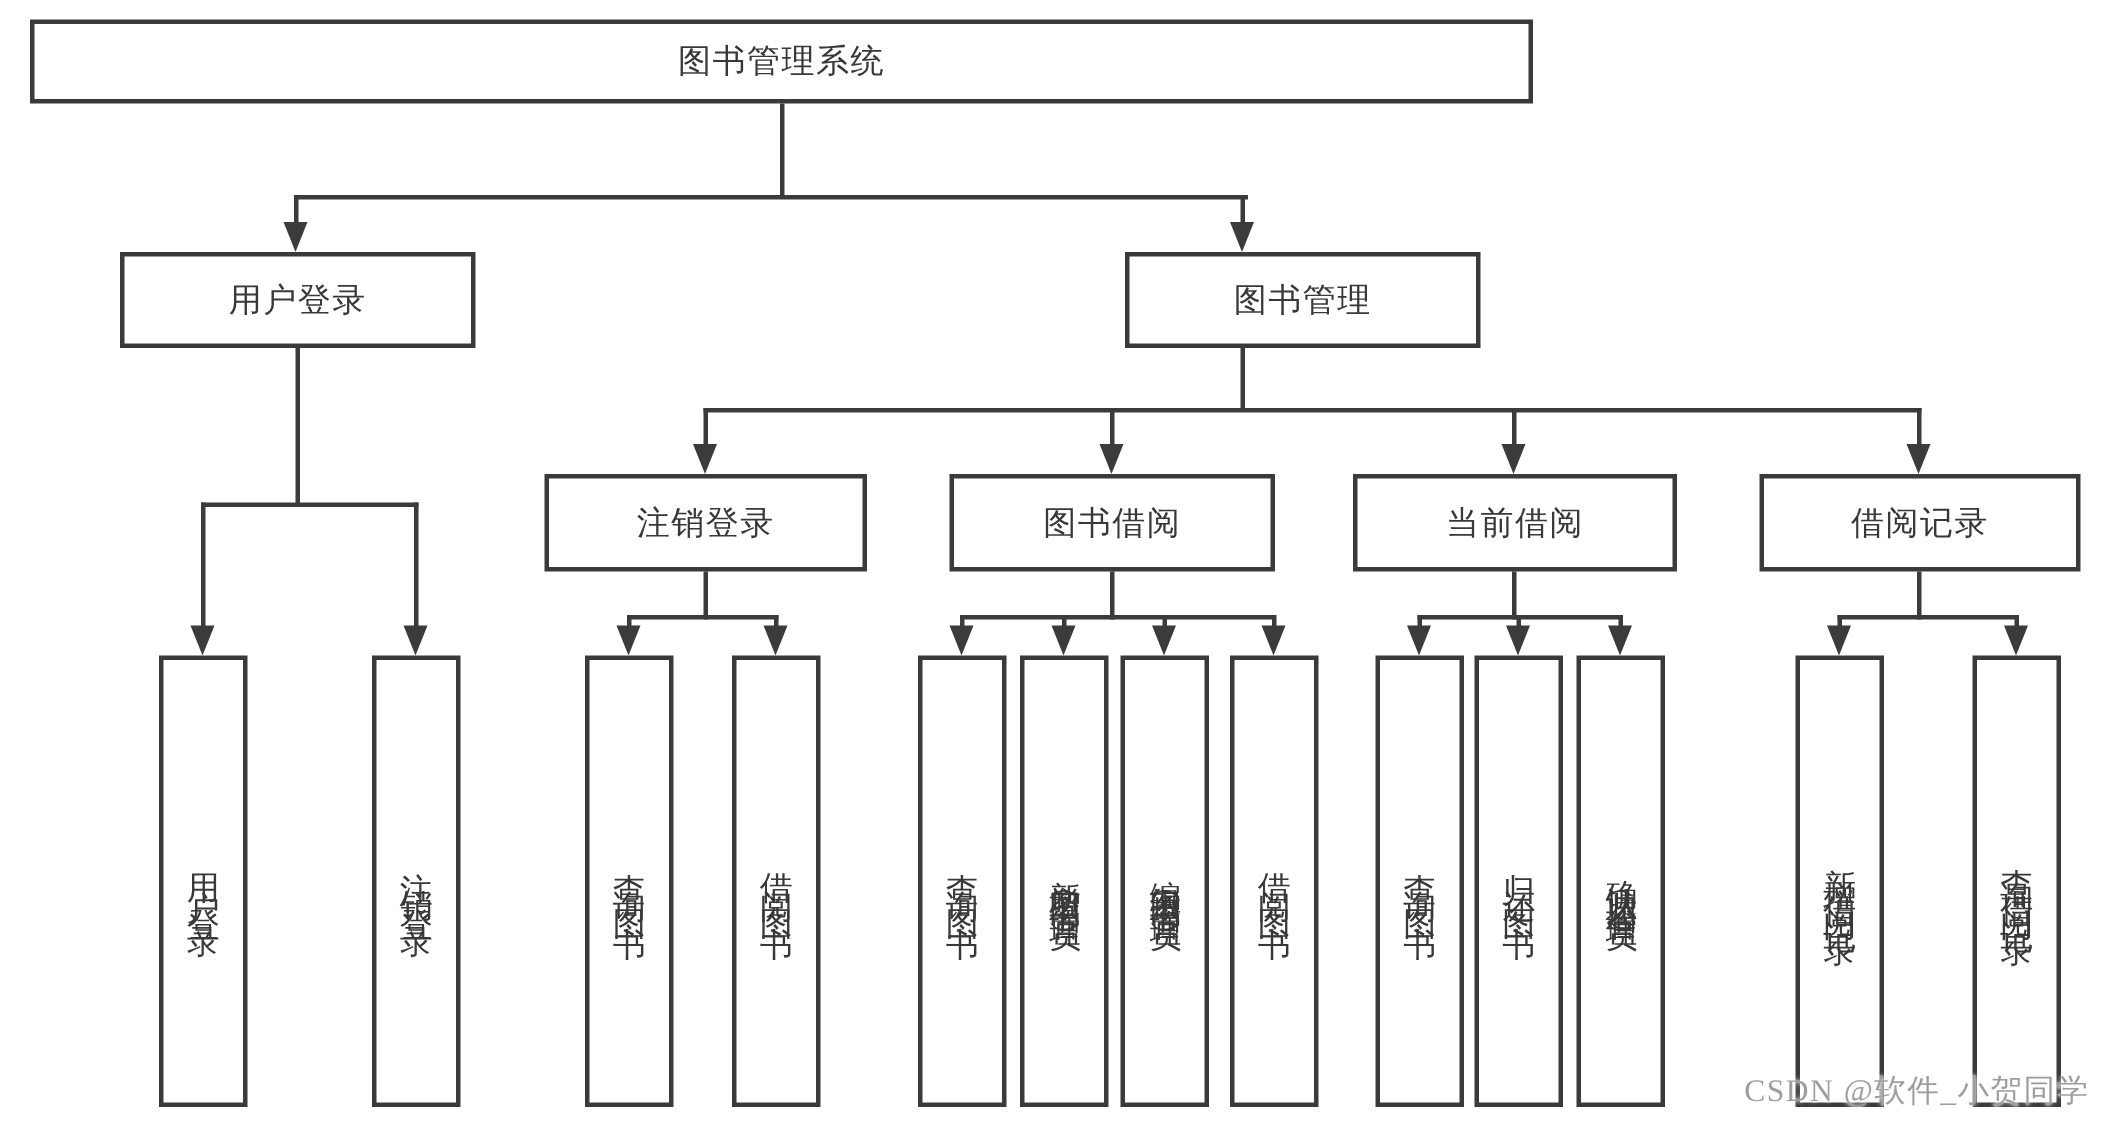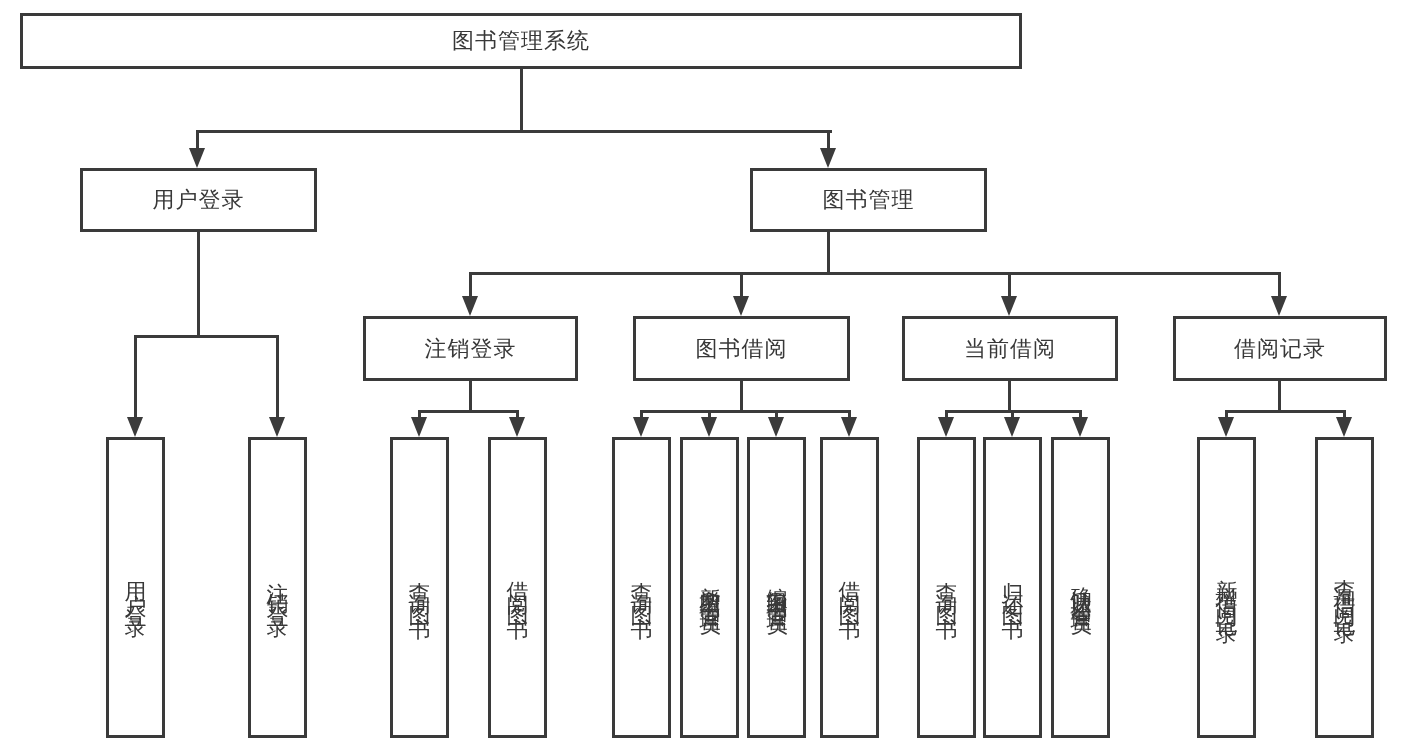--- a/index.html
+++ b/index.html
@@ -145,13 +145,14 @@
   <div class="vl" style="left:1011px;top:410px;height:9px;"></div>
   <div class="tri" style="left:1004px;top:417px;"></div>
   <div class="vl" style="left:1079px;top:410px;height:9px;"></div>
   <div class="tri" style="left:1072px;top:417px;"></div>
 
   <div class="vl" style="left:1225px;top:410px;height:9px;"></div>
   <div class="tri" style="left:1218px;top:417px;"></div>
   <div class="vl" style="left:1343px;top:410px;height:9px;"></div>
   <div class="tri" style="left:1336px;top:417px;"></div>
 
+  <div class="watermark">CSDN @软件_小贺同学</div>
 </div>
 
 </body></html>

